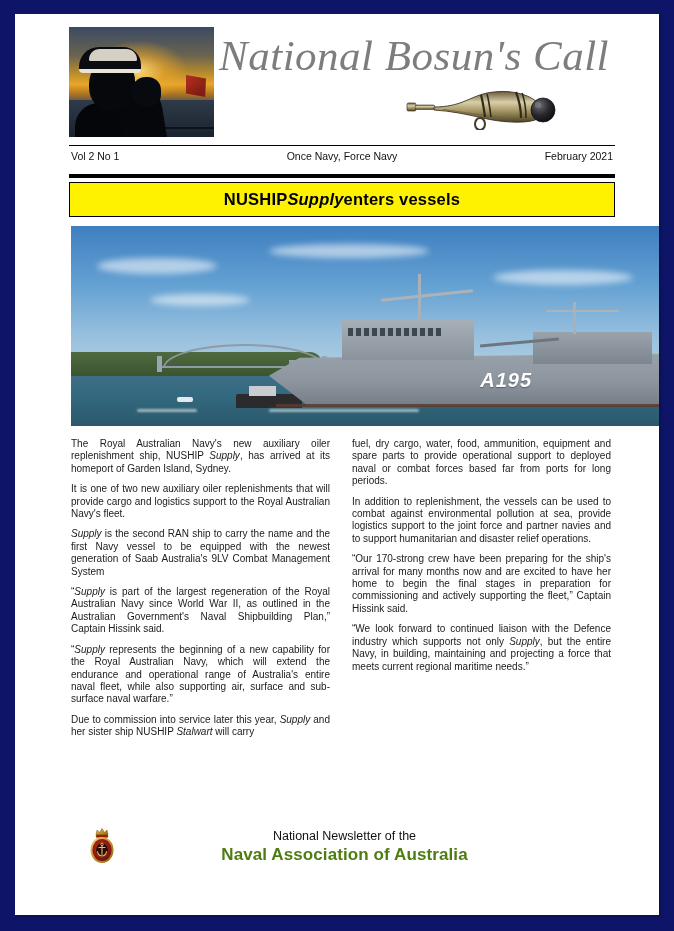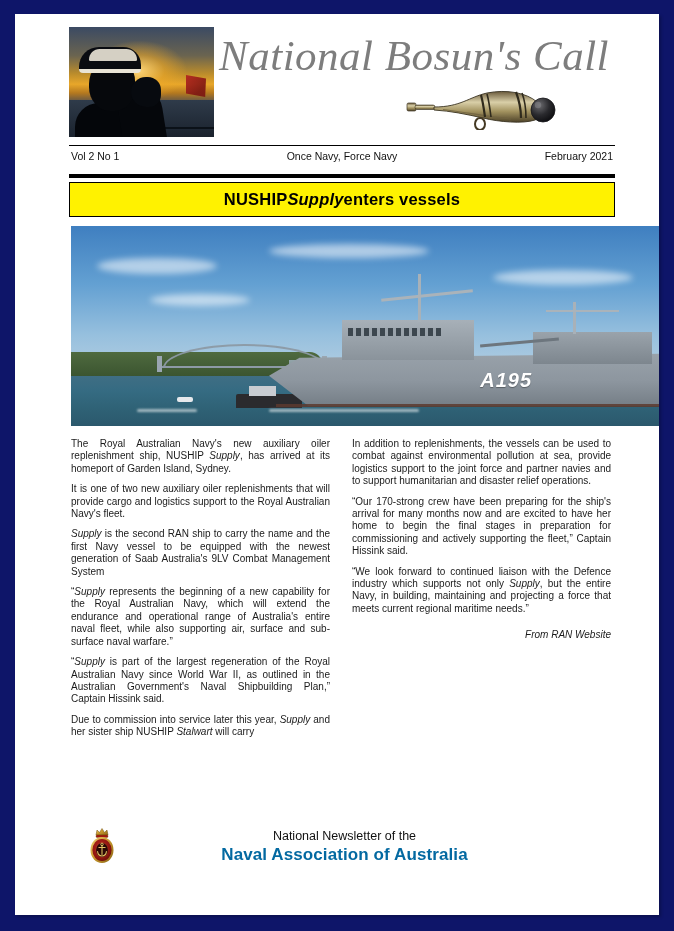--- a/index.html
+++ b/index.html
@@ -434,21 +434,21 @@
     text-align: center;
   }
   .footer-line1 {
     font-size: 12.5px;
     color: #111;
     line-height: 16px;
   }
   .footer-line2 {
     font-size: 17px;
     font-weight: bold;
-    color: #0369a1;
+    color: #4d7c0f;
     line-height: 21px;
     letter-spacing: .1px;
   }
 </style>
 </head>
 <body>
 
 <div class="page-frame">
  <div class="page-sheet">
 
@@ -556,29 +556,29 @@
     <div class="hull-number">A195</div>
     <div class="wake" style="left:30%; width:150px;"></div>
     <div class="wake" style="left:10%; width:60px;"></div>
   </div>
 
   <div class="article">
     <div class="col col-left">
           <p>The Royal Australian Navy's new auxiliary oiler replenishment ship, NUSHIP <em>Supply</em>, has arrived at its homeport of Garden Island, Sydney.</p>
           <p>It is one of two new auxiliary oiler replenishments that will provide cargo and logistics support to the Royal Australian Navy's fleet.</p>
           <p><em>Supply</em> is the second RAN ship to carry the name and the first Navy vessel to be equipped with the newest generation of Saab Australia's 9LV Combat Management System</p>
+          <p>“<em>Supply</em> is part of the largest regeneration of the Royal Australian Navy since World War II, as outlined in the Australian Government's Naval Shipbuilding Plan,” Captain Hissink said.</p>
           <p>“<em>Supply</em> represents the beginning of a new capability for the Royal Australian Navy, which will extend the endurance and operational range of Australia's entire naval fleet, while also supporting air, surface and sub-surface naval warfare.”</p>
-          <p>“<em>Supply</em> is part of the largest regeneration of the Royal Australian Navy since World War II, as outlined in the Australian Government's Naval Shipbuilding Plan,” Captain Hissink said.</p>
           <p>Due to commission into service later this year, <em>Supply</em> and her sister ship NUSHIP <em>Stalwart</em> will carry</p>
         </div>
     <div class="col col-right">
-          <p>In addition to replenishments, the vessels can be used to combat against environmental pollution at sea, provide logistics support to the joint force and partner navies and to support humanitarian and disaster relief operations.</p>
+          <p>fuel, dry cargo, water, food, ammunition, equipment and spare parts to provide operational support to deployed naval or combat forces based far from ports for long periods.</p>
+          <p>In addition to replenishment, the vessels can be used to combat against environmental pollution at sea, provide logistics support to the joint force and partner navies and to support humanitarian and disaster relief operations.</p>
           <p>“Our 170-strong crew have been preparing for the ship's arrival for many months now and are excited to have her home to begin the final stages in preparation for commissioning and actively supporting the fleet,” Captain Hissink said.</p>
           <p>“We look forward to continued liaison with the Defence industry which supports not only <em>Supply</em>, but the entire Navy, in building, maintaining and projecting a force that meets current regional maritime needs.”</p>
-          <p class="attrib">From RAN Website</p>
         </div>
   </div>
 
   <div class="footer">
 
     <svg class="naa-badge" viewBox="0 0 30 40">
       <defs>
         <linearGradient id="gold" x1="0" y1="0" x2="1" y2="1">
           <stop offset="0%" stop-color="#f2d479"></stop>
           <stop offset="45%" stop-color="#c99a2e"></stop>

